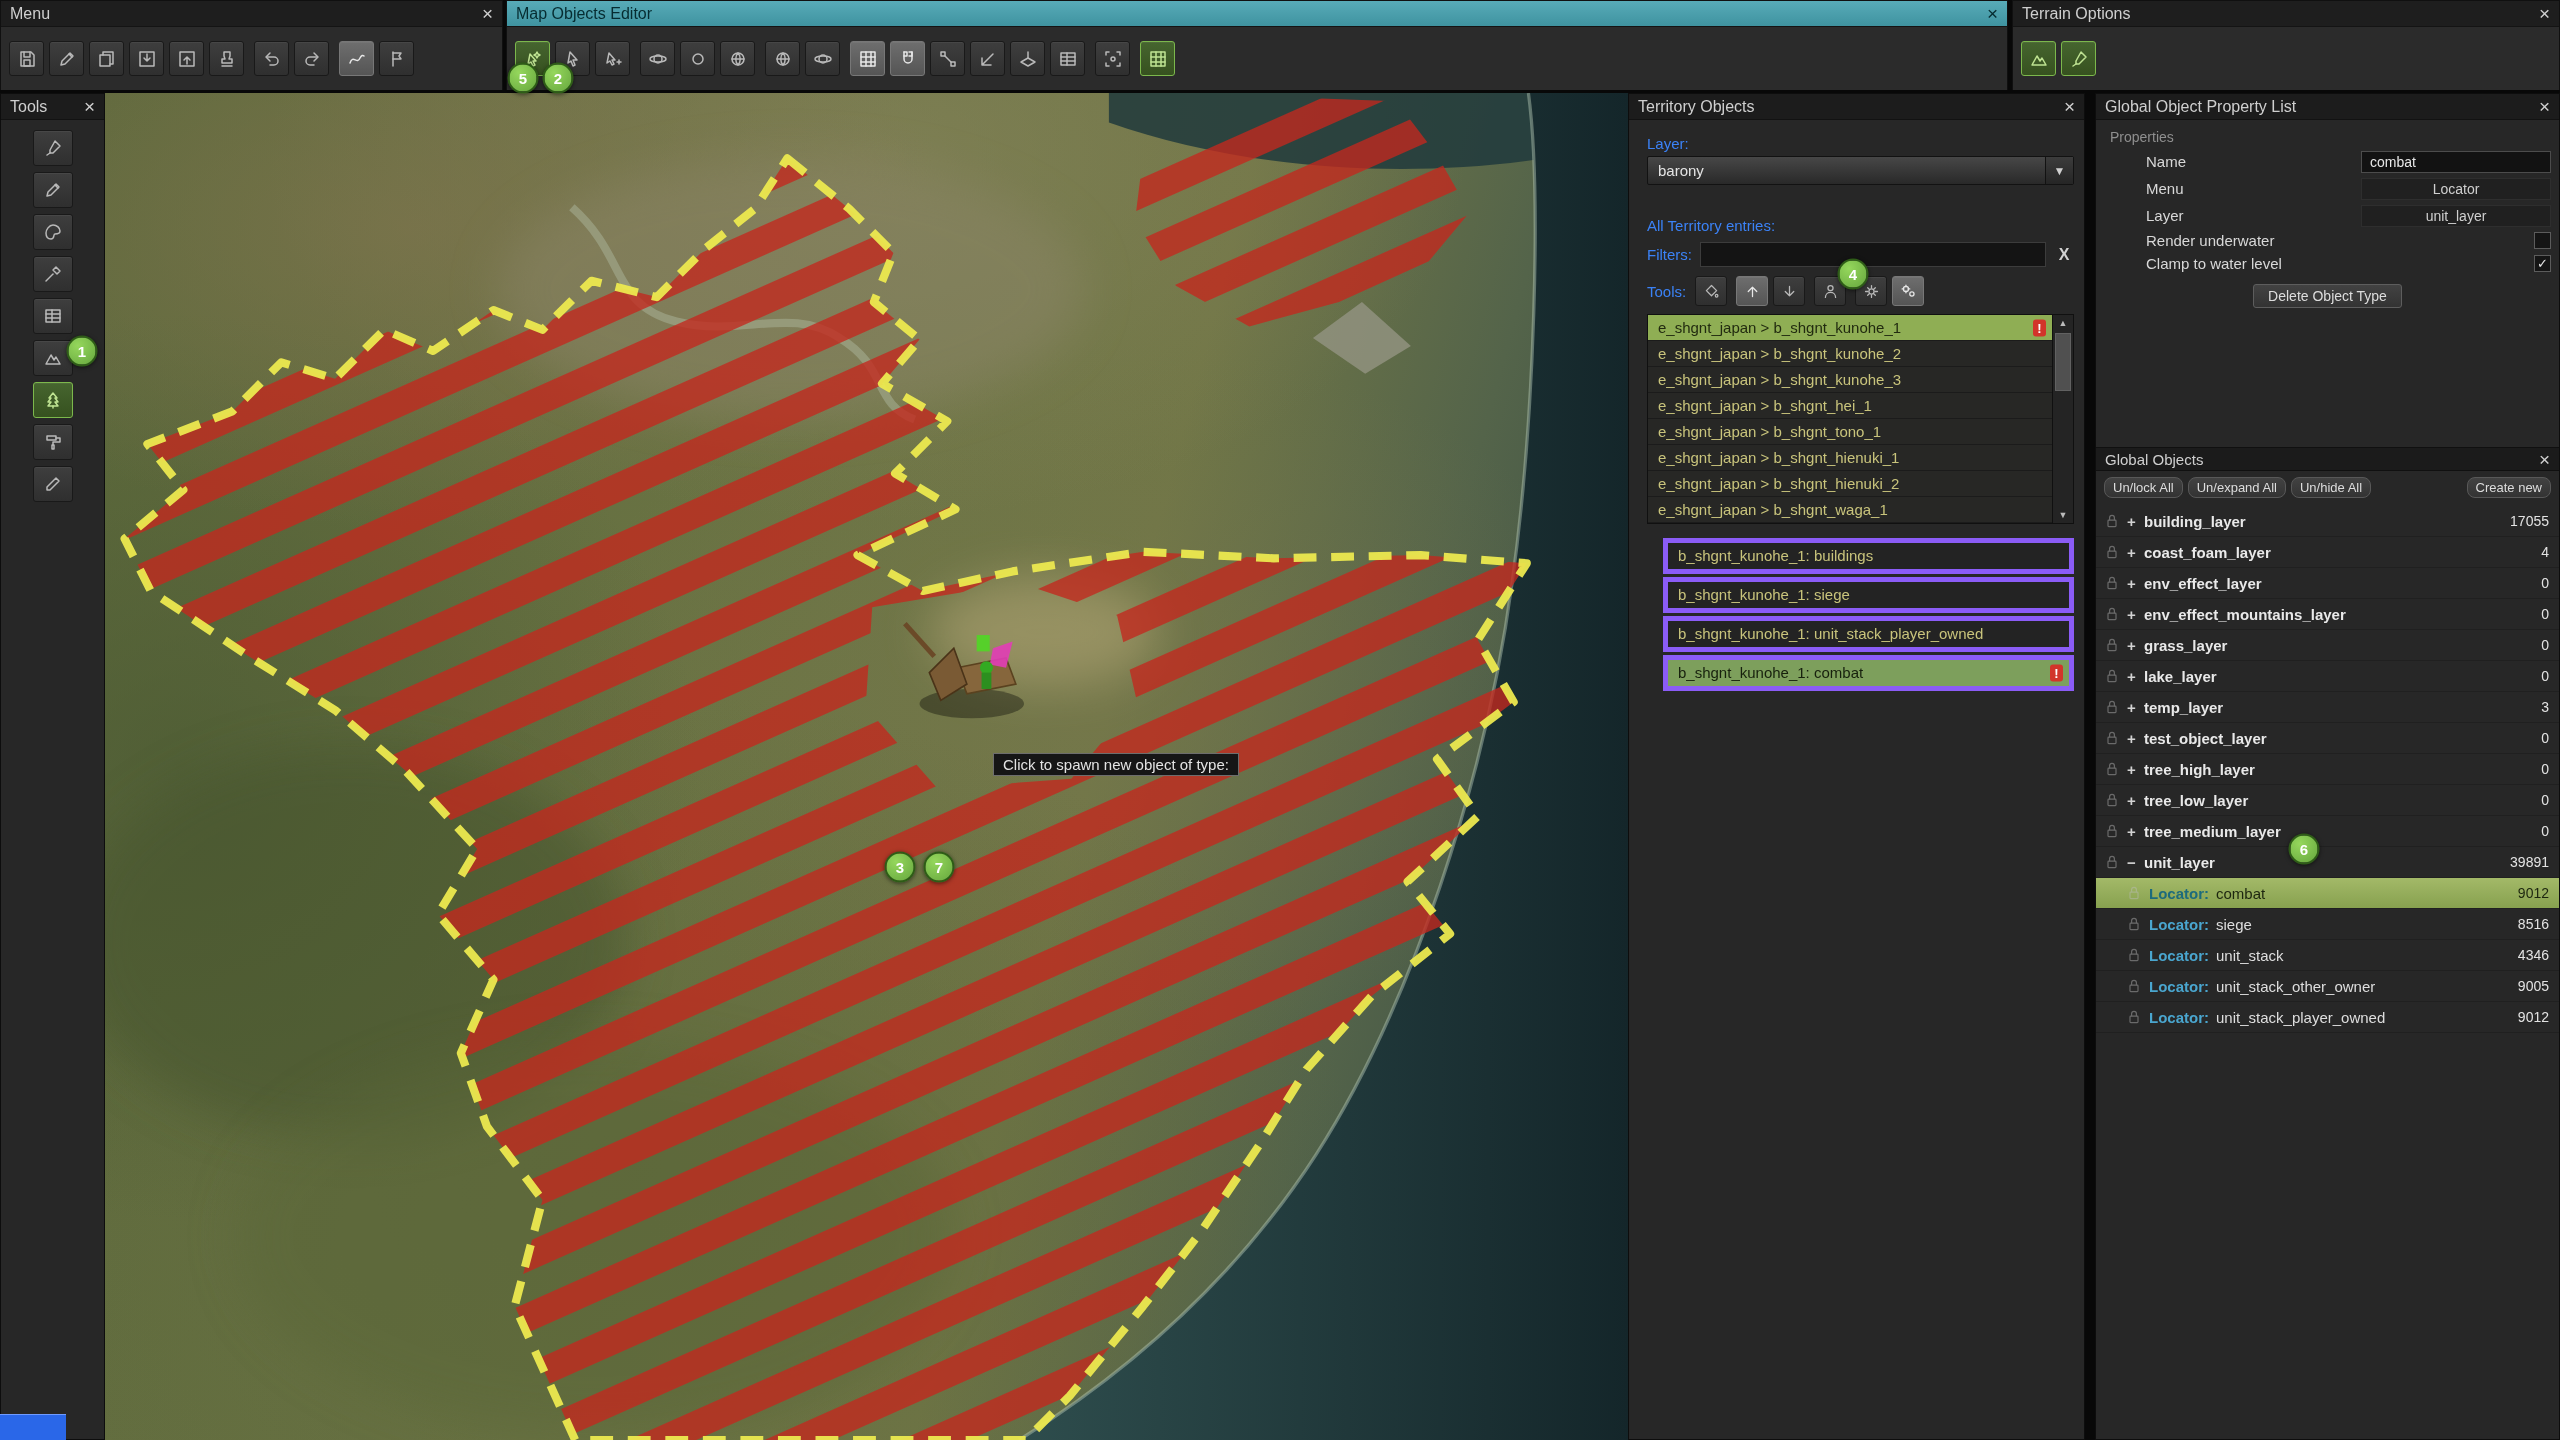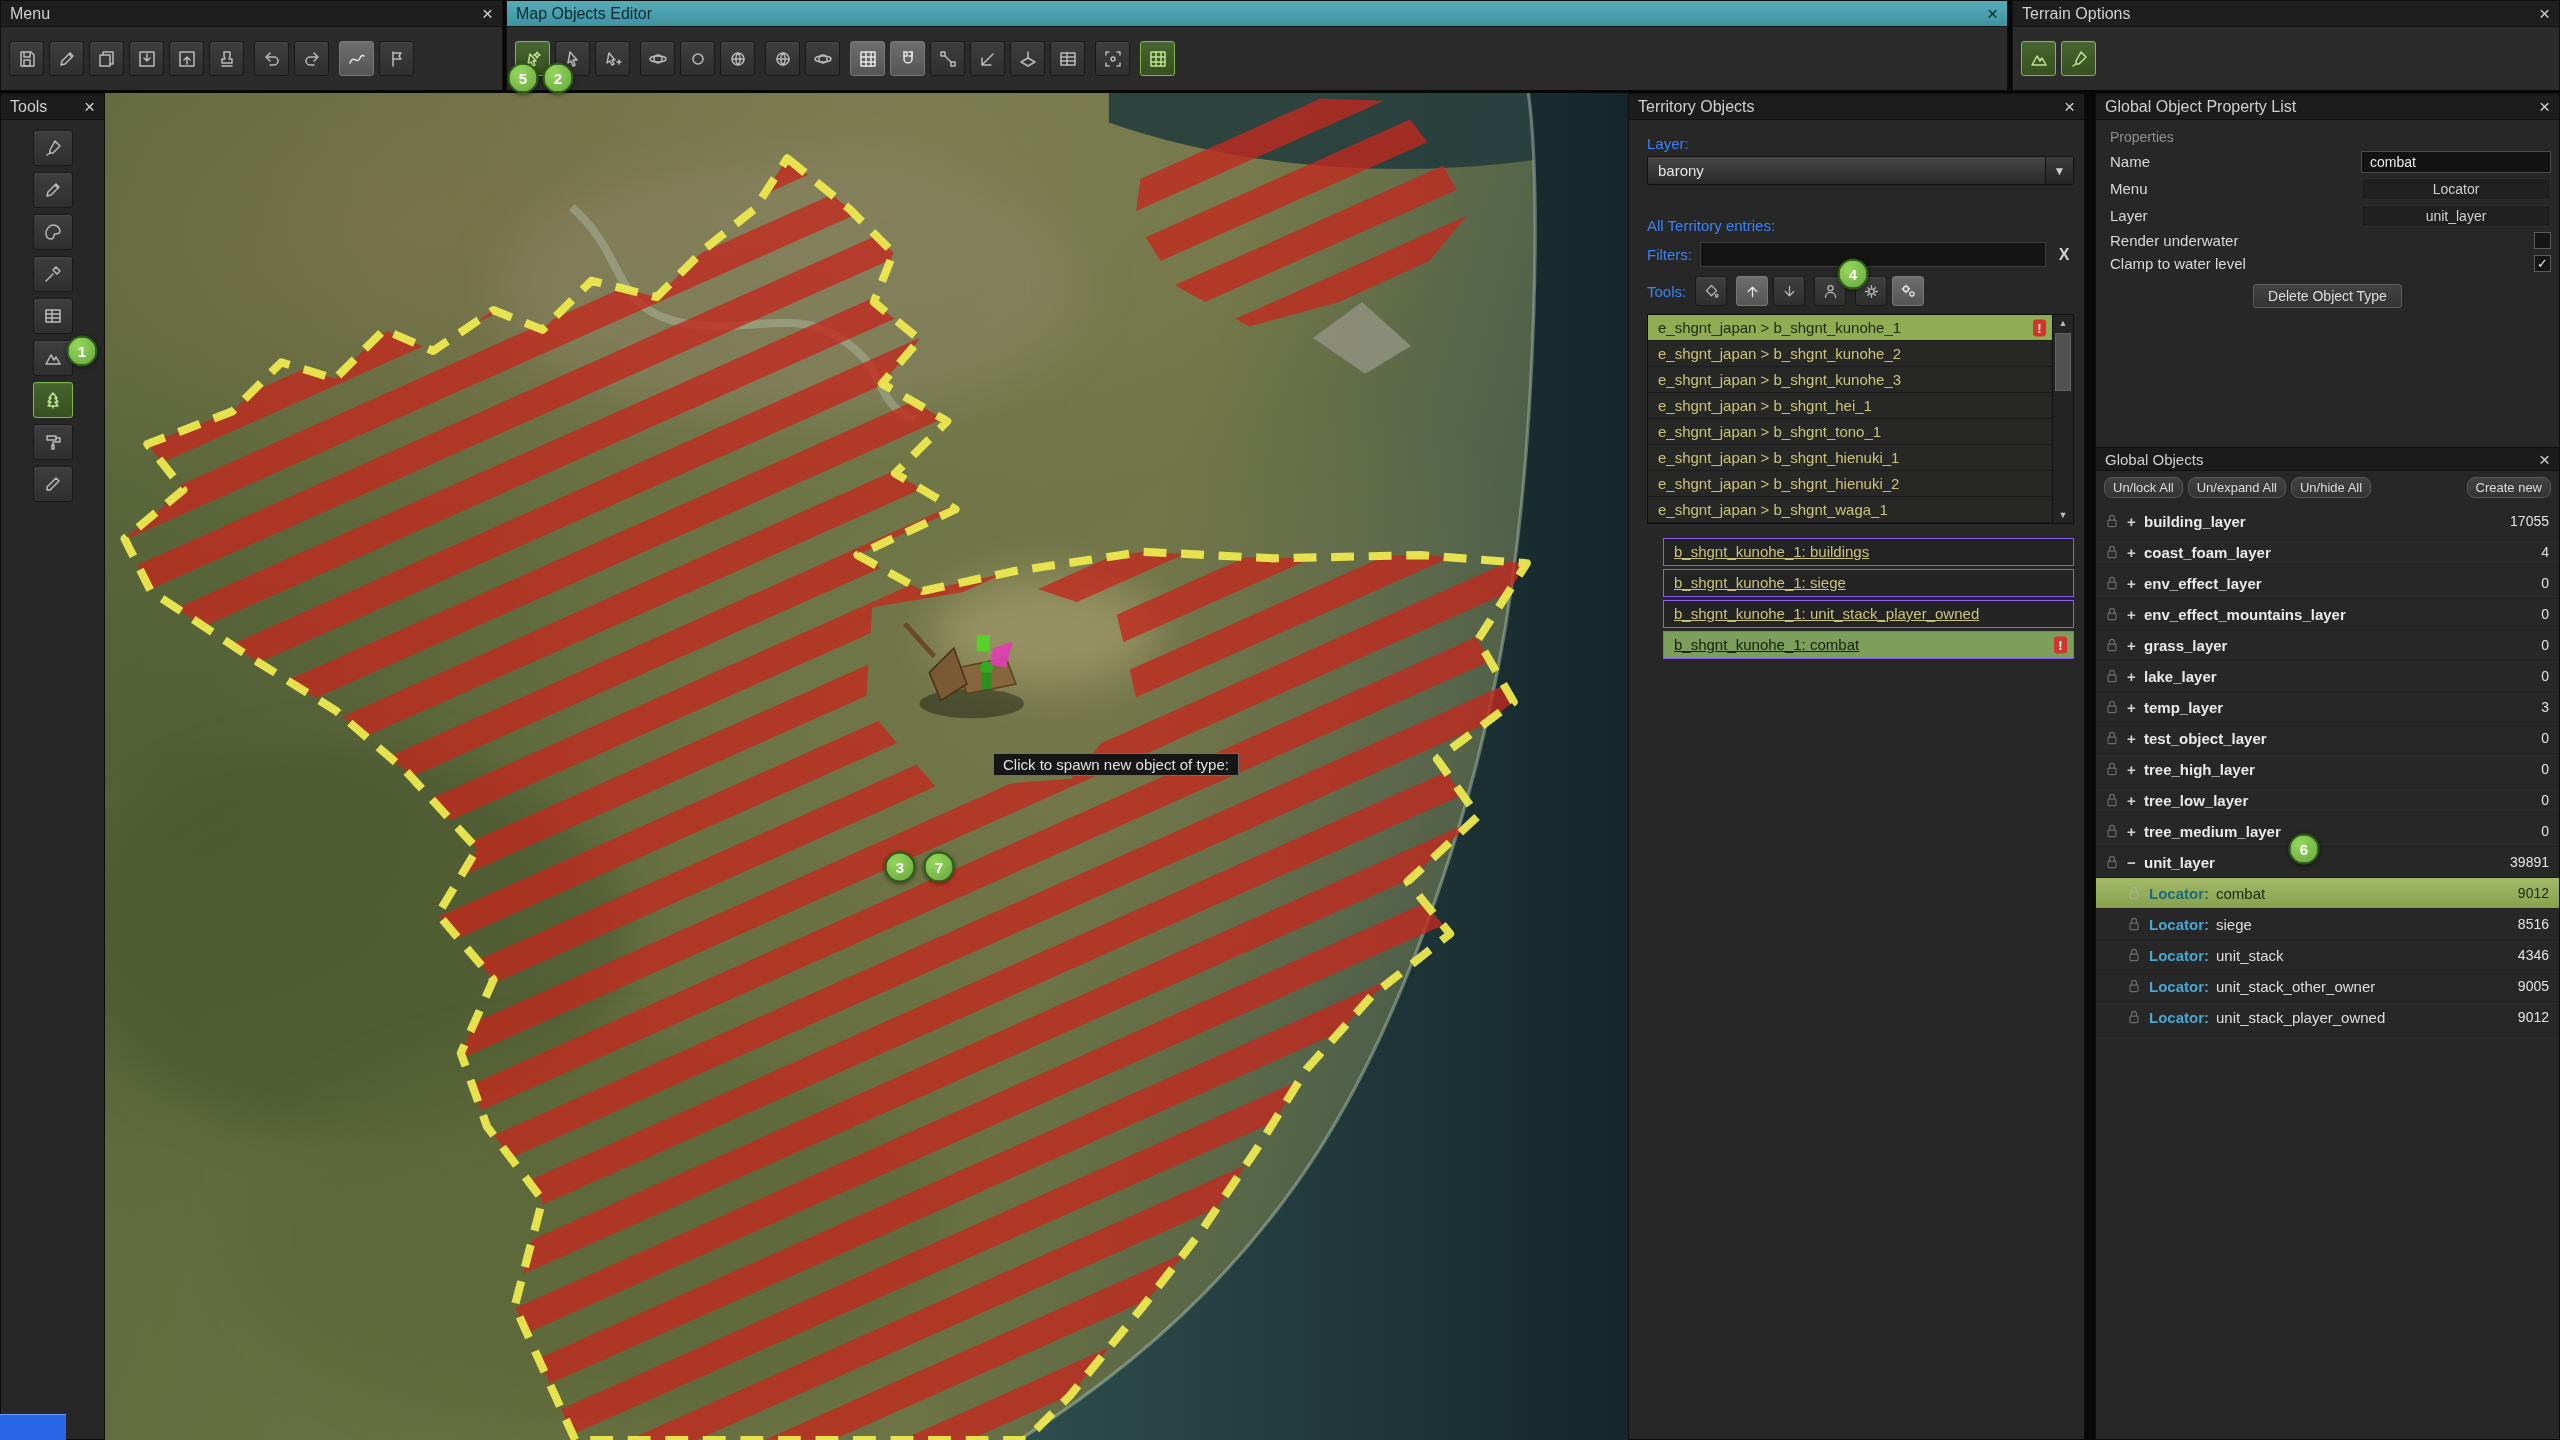--- a/index.html
+++ b/index.html
@@ -77,26 +77,26 @@
          border-bottom:1px solid #1b1b1b;white-space:nowrap;overflow:hidden;position:relative;}
   .t-row.sel{background:var(--selection-green);color:#222b10;}
   .alert{position:absolute;right:6px;top:50%;transform:translateY(-50%);width:13px;height:17px;border-radius:3px;
          background:var(--alert-red);color:#fff;font-weight:bold;font-size:13px;line-height:17px;text-align:center;}
   .sb{position:absolute;right:0;top:0;bottom:0;width:20px;background:#242424;border-left:1px solid #101010;}
   .sb-btn{height:16px;display:flex;align-items:center;justify-content:center;font-size:9px;color:#bbb;}
   .sb-btn.bottom{position:absolute;bottom:0;left:0;right:0;}
   .sb-thumb{position:absolute;top:18px;left:2px;right:2px;height:56px;background:#505050;border:1px solid #616161;}
   .t-sub-list{margin-top:14px;}
   .t-sub{height:26px;line-height:26px;font-size:15px;color:#c9c47c;margin:3px 0 3px 16px;background:#232323;
-         border:1px solid #8b5cf6;padding:0 26px 0 10px;white-space:nowrap;overflow:hidden;position:relative;text-decoration:underline;}
+         border:5px solid #8b5cf6;padding:0 26px 0 10px;white-space:nowrap;overflow:hidden;position:relative;}
   .t-sub.sel{background:#7d9f5c;color:#17200d;}
 
   
   .section-label{padding:9px 0 3px 14px;font-size:14px;color:#8f8f8f;}
-  .prop-row{display:flex;align-items:center;height:27px;padding:0 8px 0 14px;}
+  .prop-row{display:flex;align-items:center;height:27px;padding:0 8px 0 14px;margin-left:36px;}
   .prop-row.compact{height:23px;}
   .prop-label{flex:1;font-size:15px;color:#d8d8d8;}
   .prop-val{width:190px;height:22px;box-sizing:border-box;display:flex;align-items:center;justify-content:center;
             background:#202020;border:1px solid #2e2e2e;color:#cfcfcf;font-size:14px;}
   .prop-val.input{background:#121212;border-color:#4c4c4c;justify-content:flex-start;padding-left:8px;color:#e8e8e8;}
   .checkbox{width:17px;height:17px;box-sizing:border-box;background:#151515;border:1px solid #5c5c5c;
             color:#e6e6e6;font-size:13px;display:flex;align-items:center;justify-content:center;}
   .del-btn{display:block;margin:9px auto 13px;padding:3px 14px;background:linear-gradient(#424242,#333);
            border:1px solid #5d5d5d;border-radius:3px;color:#ddd;font-size:14px;font-family:inherit;}
   .go-spacer{height:126px;}

